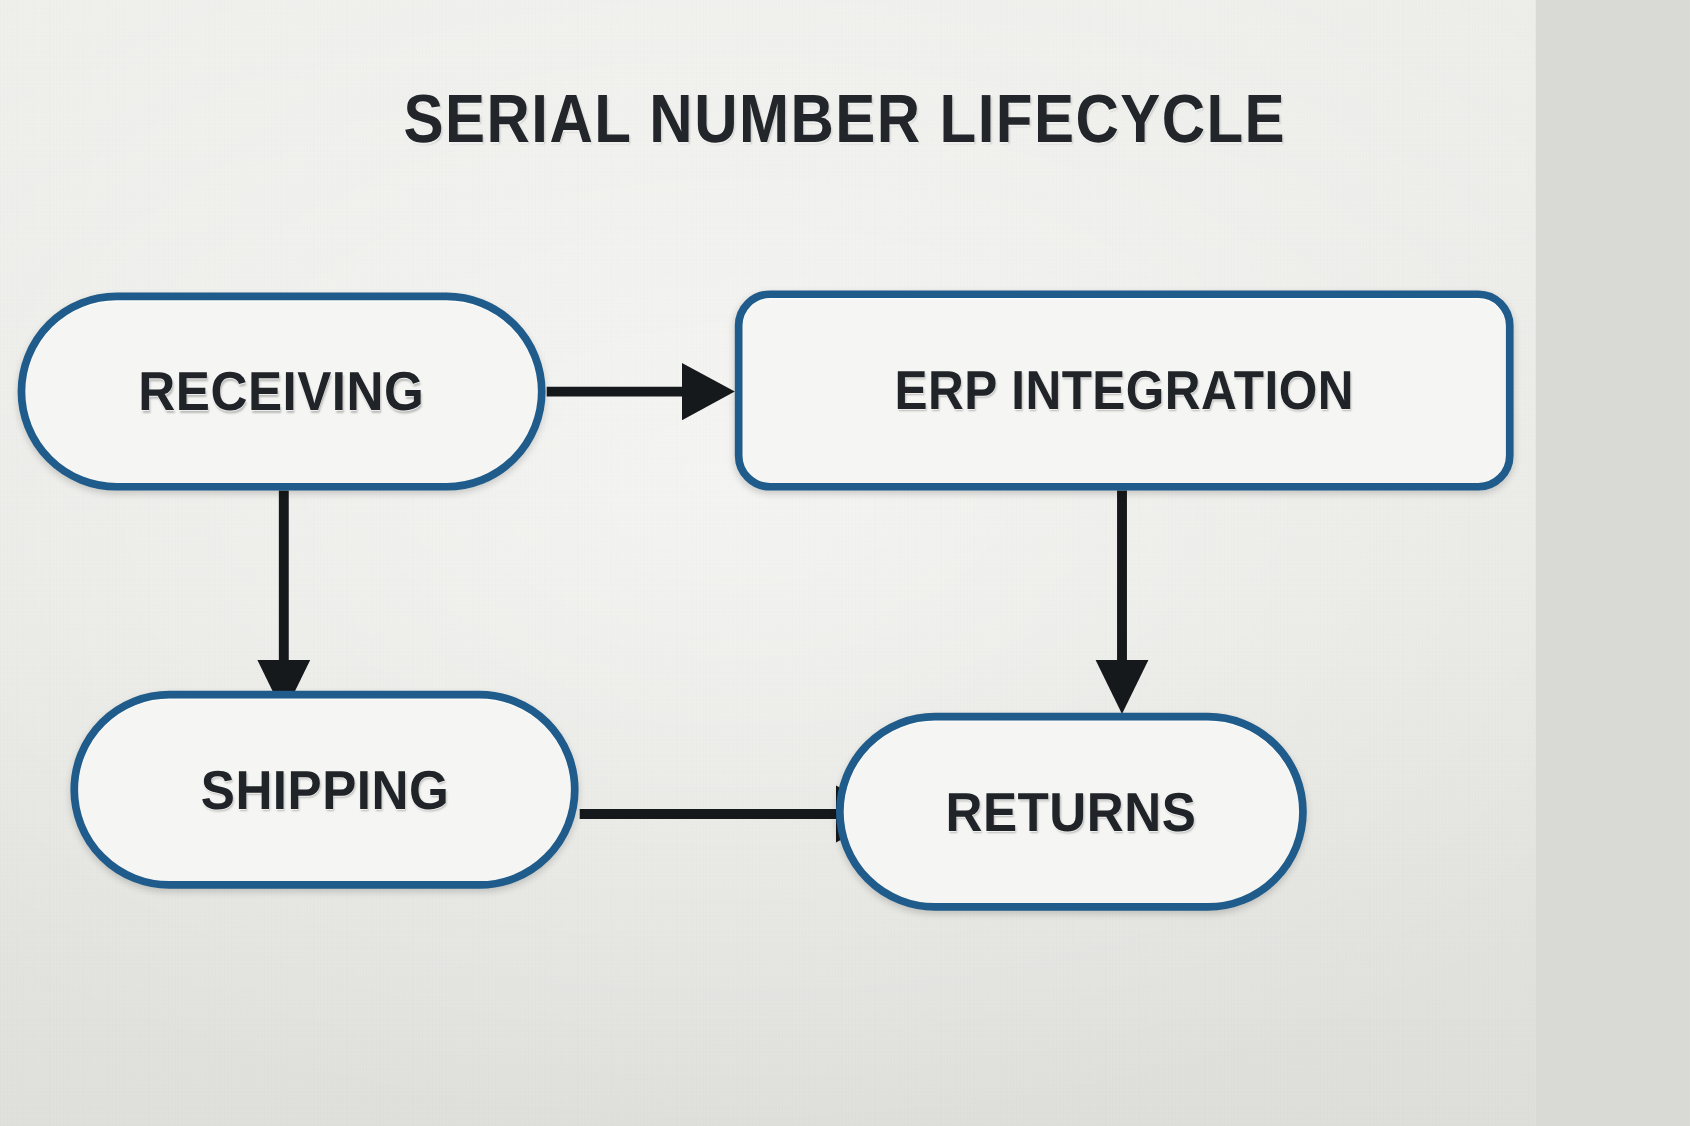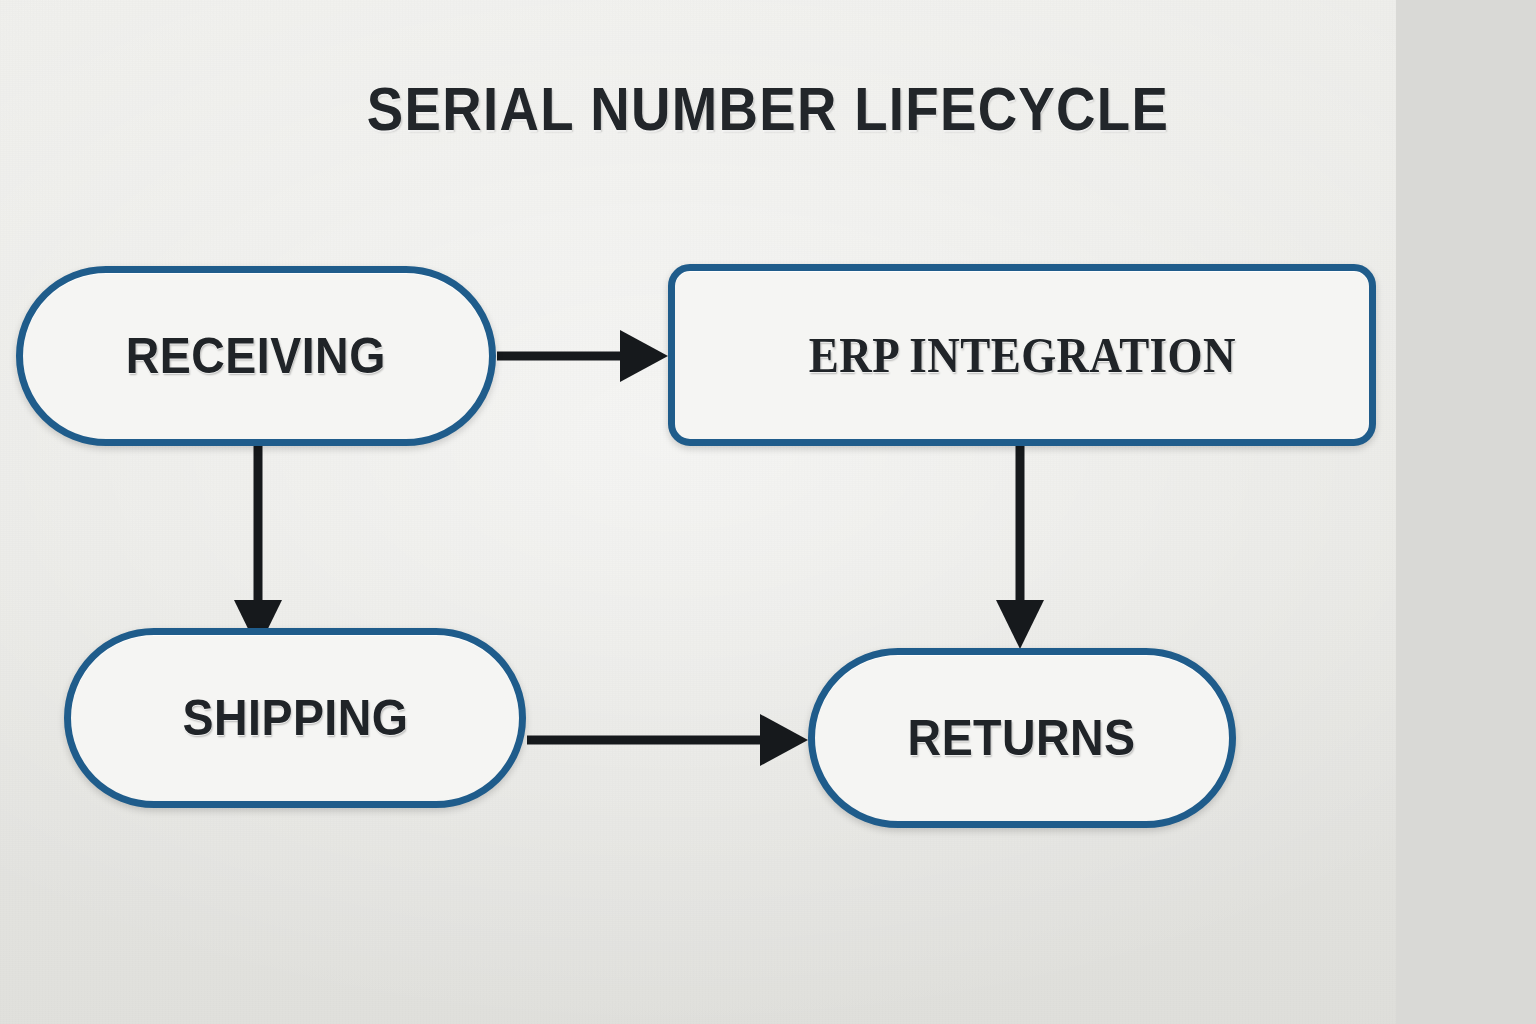--- a/index.html
+++ b/index.html
@@ -70,26 +70,26 @@
     font-weight: 700;
     letter-spacing: 0.5px;
     color: #202428;
     white-space: nowrap;
     transform: scaleX(0.93);
     text-shadow:
       0 1px 0 rgba(255,255,255,0.7),
       1px 2px 2px rgba(0,0,0,0.24);
   }
   .node.pill  { border-radius: 999px; }
-  .node.rect  { border-radius: 22px; font-family: Liberation Serif, serif; }
+  .node.rect  { border-radius: 32px; }
 
   #node-receiving { left: 16px;  top: 266px; width: 480px; height: 180px; }
   #node-erp       { left: 668px; top: 264px; width: 708px; height: 182px; }
   #node-shipping  { left: 64px;  top: 628px; width: 462px; height: 180px; }
-  #node-returns   { left: 808px; top: 648px; width: 428px; height: 180px; }
+  #node-returns   { left: 760px; top: 648px; width: 428px; height: 180px; }
 
   #node-erp .node-label { transform: scaleX(0.90); }
 
   
   #arrow-layer {
     position: absolute;
     inset: 0;
     pointer-events: none;
   }
   #arrow-layer svg { display: block; }

